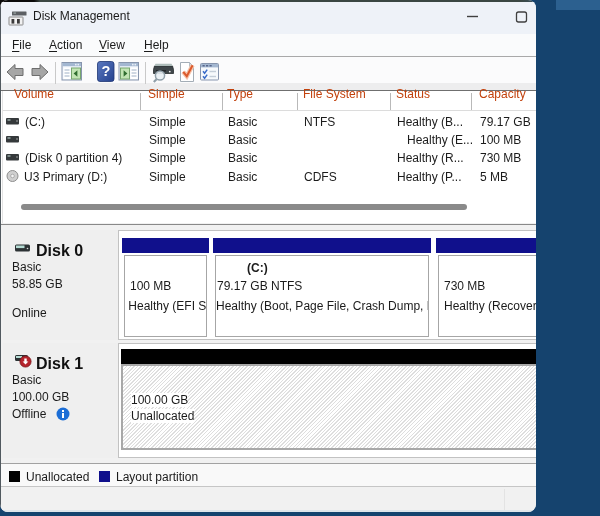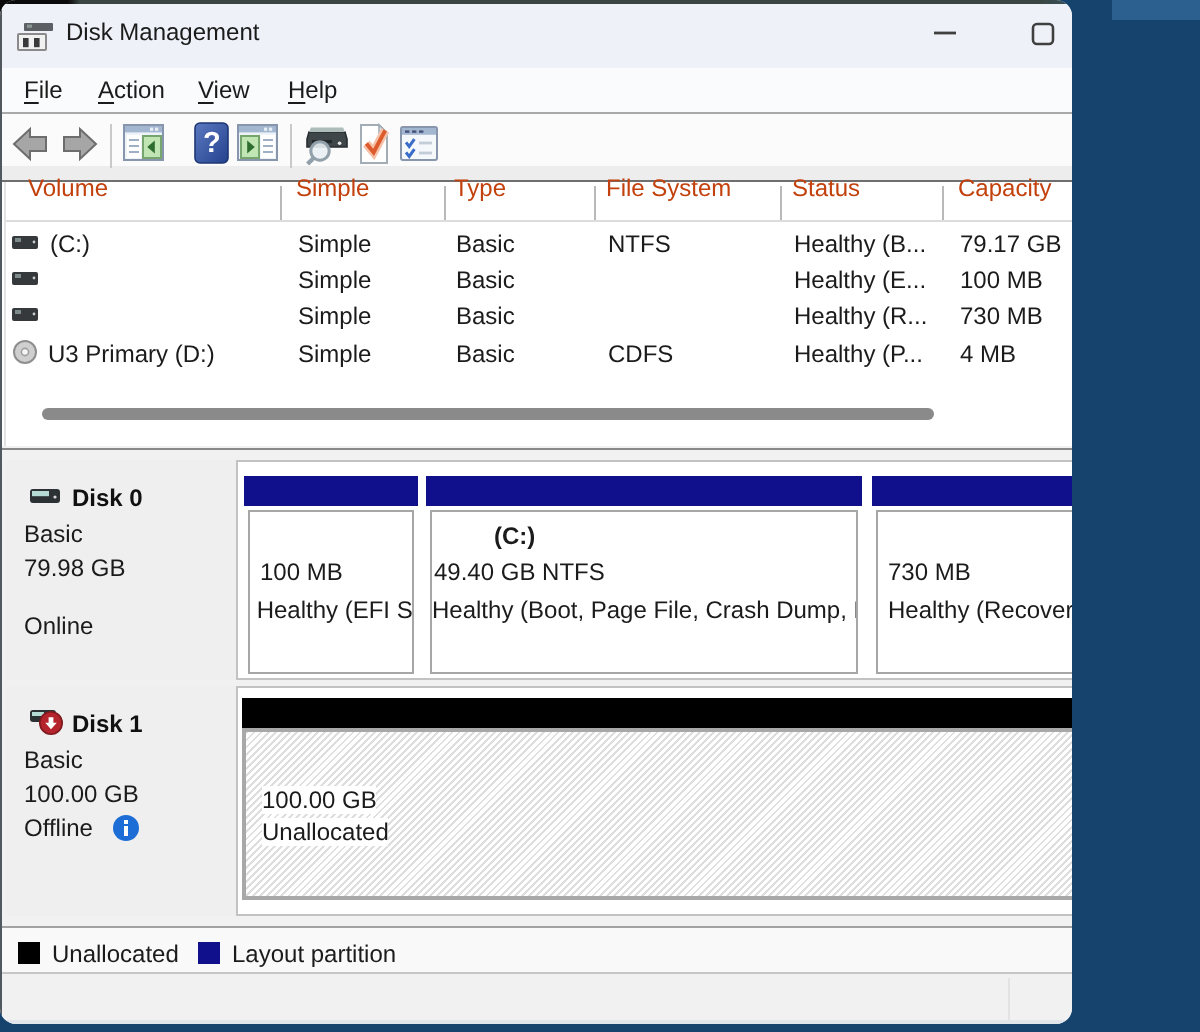--- a/index.html
+++ b/index.html
@@ -29,21 +29,21 @@
   .hsep { top:93px; width:1px; height:17px; background:#b9b9b9; }
   .hd { top:87px; font-size:12px; color:#c2410c; white-space:nowrap; }
   #hline { left:2px; top:110px; width:597px; height:1px; background:#dcdcdc; }
   .cell { position:absolute; font-size:12px; color:#1b1b1b; white-space:nowrap; }
   #hthumb { left:21px; top:204px; width:446px; height:6px; background:#8a8a8a; border-radius:3px; }
   #divider { left:0; top:224px; width:600px; height:2px; background:#898989; }
   #lower { left:1px; top:225px; width:598px; height:238px; background:#f1f1f1; }
   .rowbox { background:#ffffff; border:1px solid #c2c2c2; }
   .panel { background:#efefef; border-right:1px solid #c2c2c2; }
   .ptxt { font-size:12px; color:#1b1b1b; white-space:nowrap; }
-  .pbold { font-size:12px; font-weight:bold; color:#111; white-space:nowrap; }
+  .pbold { font-size:16px; font-weight:bold; color:#111; white-space:nowrap; }
   .navy { position:absolute; background:#10108c; }
   .pbox { position:absolute; background:#fff; border:1px solid #a6a6a6; overflow:hidden; }
   .pbtxt { position:absolute; font-size:12px; color:#1b1b1b; white-space:nowrap; }
   #vthumb { left:585px; top:246px; width:6px; height:99px; background:#8a8a8a; border-radius:3px; }
   #blackband { left:121px; top:349px; width:453px; height:15px; background:#000; }
   #hatch { left:121px; top:364px; width:453px; height:86px; border:2px solid #a8a8a8;
     background:repeating-linear-gradient(135deg, #dedede 0px, #dedede 1px, #ffffff 1px, #ffffff 2.5px); }
   .htxt { font-size:12px; color:#1b1b1b; background:#fff; white-space:nowrap; }
   #legtop { left:1px; top:463px; width:598px; height:1px; background:#a2a2a2; }
   #legend { left:1px; top:464px; width:598px; height:22px; background:#f9f9f9; }
@@ -188,69 +188,70 @@
           <rect x="0" y="4" width="13" height="6.5" rx="1" fill="#35393b"></rect>
           <rect x="1.5" y="5" width="3" height="2" fill="#7d8c8a"></rect>
           <circle cx="11" cy="7" r="0.7" fill="#ccc"></circle>
         </g>
       <g transform="translate(0,55)">
           <circle cx="6.5" cy="7" r="5.5" fill="#cfcfcf" stroke="#8f8f8f" stroke-width="1"></circle>
           <circle cx="6.5" cy="7" r="1.8" fill="#f5f5f5" stroke="#9f9f9f" stroke-width="0.8"></circle>
         </g>
     </svg>
     <div class="cell" style="left:25px; top:115px;">(C:)</div>
+    <div class="cell" style="left:25px; top:151px;">(Disk 0 partition 4)</div>
     <div class="cell" style="left:24px; top:170px;">U3 Primary (D:)</div>
     <div class="cell" style="left:149px; top:115px;">Simple</div>
     <div class="cell" style="left:149px; top:133px;">Simple</div>
     <div class="cell" style="left:149px; top:151px;">Simple</div>
     <div class="cell" style="left:149px; top:170px;">Simple</div>
     <div class="cell" style="left:228px; top:115px;">Basic</div>
     <div class="cell" style="left:228px; top:133px;">Basic</div>
     <div class="cell" style="left:228px; top:151px;">Basic</div>
     <div class="cell" style="left:228px; top:170px;">Basic</div>
     <div class="cell" style="left:304px; top:115px;">NTFS</div>
     <div class="cell" style="left:304px; top:170px;">CDFS</div>
     <div class="cell" style="left:397px; top:115px;">Healthy (B...</div>
-    <div class="cell" style="left:397px; top:133px;">Healthy (E...</div>
+    <div class="cell" style="left:407px; top:133px;">Healthy (E...</div>
     <div class="cell" style="left:397px; top:151px;">Healthy (R...</div>
     <div class="cell" style="left:397px; top:170px;">Healthy (P...</div>
     <div class="cell" style="left:480px; top:115px;">79.17 GB</div>
     <div class="cell" style="left:480px; top:133px;">100 MB</div>
     <div class="cell" style="left:480px; top:151px;">730 MB</div>
-    <div class="cell" style="left:480px; top:170px;">4 MB</div>
+    <div class="cell" style="left:480px; top:170px;">5 MB</div>
     <div class="cell" style="left:582px; top:115px;">28.59 GB</div>
     <div class="cell" style="left:582px; top:133px;">100 MB</div>
     <div class="cell" style="left:582px; top:151px;">730 MB</div>
     <div class="cell" style="left:582px; top:170px;">0 MB</div>
     <div class="abs" id="hthumb"></div>
     <div class="abs" id="divider"></div>
     <div class="abs" id="lower"></div>
 
     <div class="abs rowbox" style="left:3px; top:230px; width:568px; height:110px;"></div>
     <div class="abs panel" style="left:3px; top:230px; width:116px; height:110px;"></div>
     <svg class="abs" style="left:15px;top:243px" width="16" height="10" viewBox="0 0 16 10">
       <rect x="0" y="1.5" width="15" height="7" rx="1.5" fill="#2c3234"></rect>
       <rect x="1" y="2.5" width="8.5" height="2.6" fill="#b5dcd4"></rect>
       <circle cx="12.5" cy="5.5" r="0.8" fill="#d8d8d8"></circle>
     </svg>
     <div class="abs pbold" style="left:36px; top:242px;">Disk 0</div>
     <div class="abs ptxt" style="left:12px; top:260px;">Basic</div>
-    <div class="abs ptxt" style="left:12px; top:277px;">79.98 GB</div>
+    <div class="abs ptxt" style="left:12px; top:277px;">58.85 GB</div>
     <div class="abs ptxt" style="left:12px; top:306px;">Online</div>
 
     <div class="navy" style="left:122px; top:238px; width:87px; height:15px;"></div>
     <div class="navy" style="left:213px; top:238px; width:218px; height:15px;"></div>
     <div class="navy" style="left:436px; top:238px; width:129px; height:15px;"></div>
     <div class="pbox" style="left:124px; top:255px; width:83px; height:82px;"></div>
     <div class="pbox" style="left:215px; top:255px; width:214px; height:82px;"></div>
     <div class="pbox" style="left:438px; top:255px; width:125px; height:82px;"></div>
     <div class="pbtxt" style="left:130px; top:279px;">100 MB</div>
     <div class="abs" style="left:125px; top:296px; width:81px; overflow:hidden;"><span class="ptxt">&nbsp;Healthy (EFI System Partition)</span></div>
     <div class="pbtxt" style="left:247px; top:261px; font-weight:bold;">(C:)</div>
-    <div class="pbtxt" style="left:217px; top:279px;">49.40 GB NTFS</div>
+    <div class="pbtxt" style="left:217px; top:279px;">79.17 GB NTFS</div>
     <div class="abs" style="left:216px; top:296px; width:212px; overflow:hidden;"><span class="ptxt">Healthy (Boot, Page File, Crash Dump, Primary Partition)</span></div>
     <div class="pbtxt" style="left:444px; top:279px;">730 MB</div>
     <div class="abs" style="left:444px; top:296px; width:118px; overflow:hidden;"><span class="ptxt">Healthy (Recovery Partition)</span></div>
     <div class="abs" id="vthumb"></div>
 
     <div class="abs rowbox" style="left:3px; top:343px; width:573px; height:115px;"></div>
     <div class="abs panel" style="left:3px; top:343px; width:116px; height:115px;"></div>
     <svg class="abs" style="left:15px;top:354px" width="18" height="14" viewBox="0 0 18 14">
       <rect x="0" y="1" width="13" height="6" rx="1.5" fill="#2c3234"></rect>
       <rect x="1" y="2" width="6" height="2" fill="#b5dcd4"></rect>

